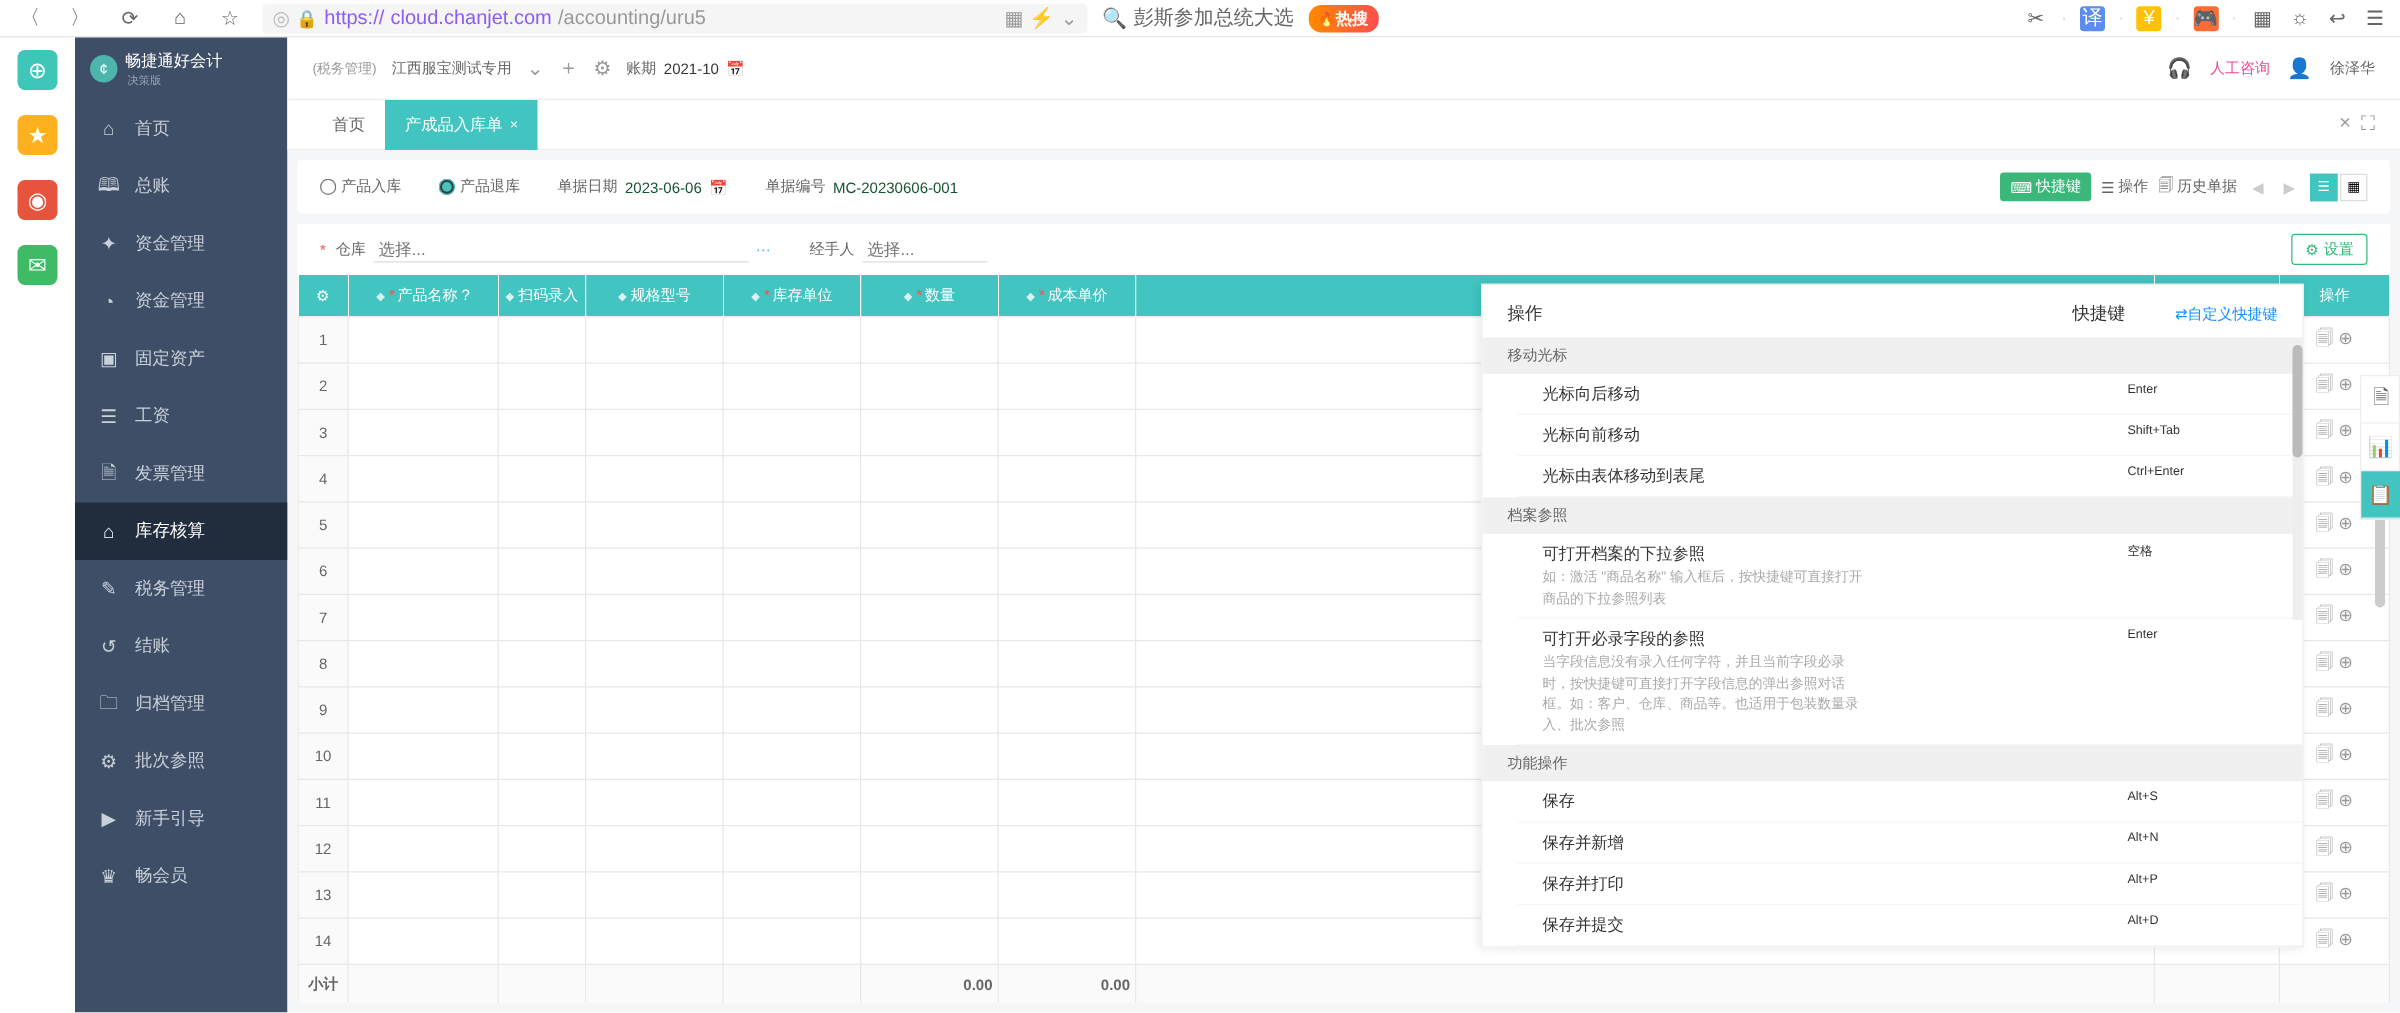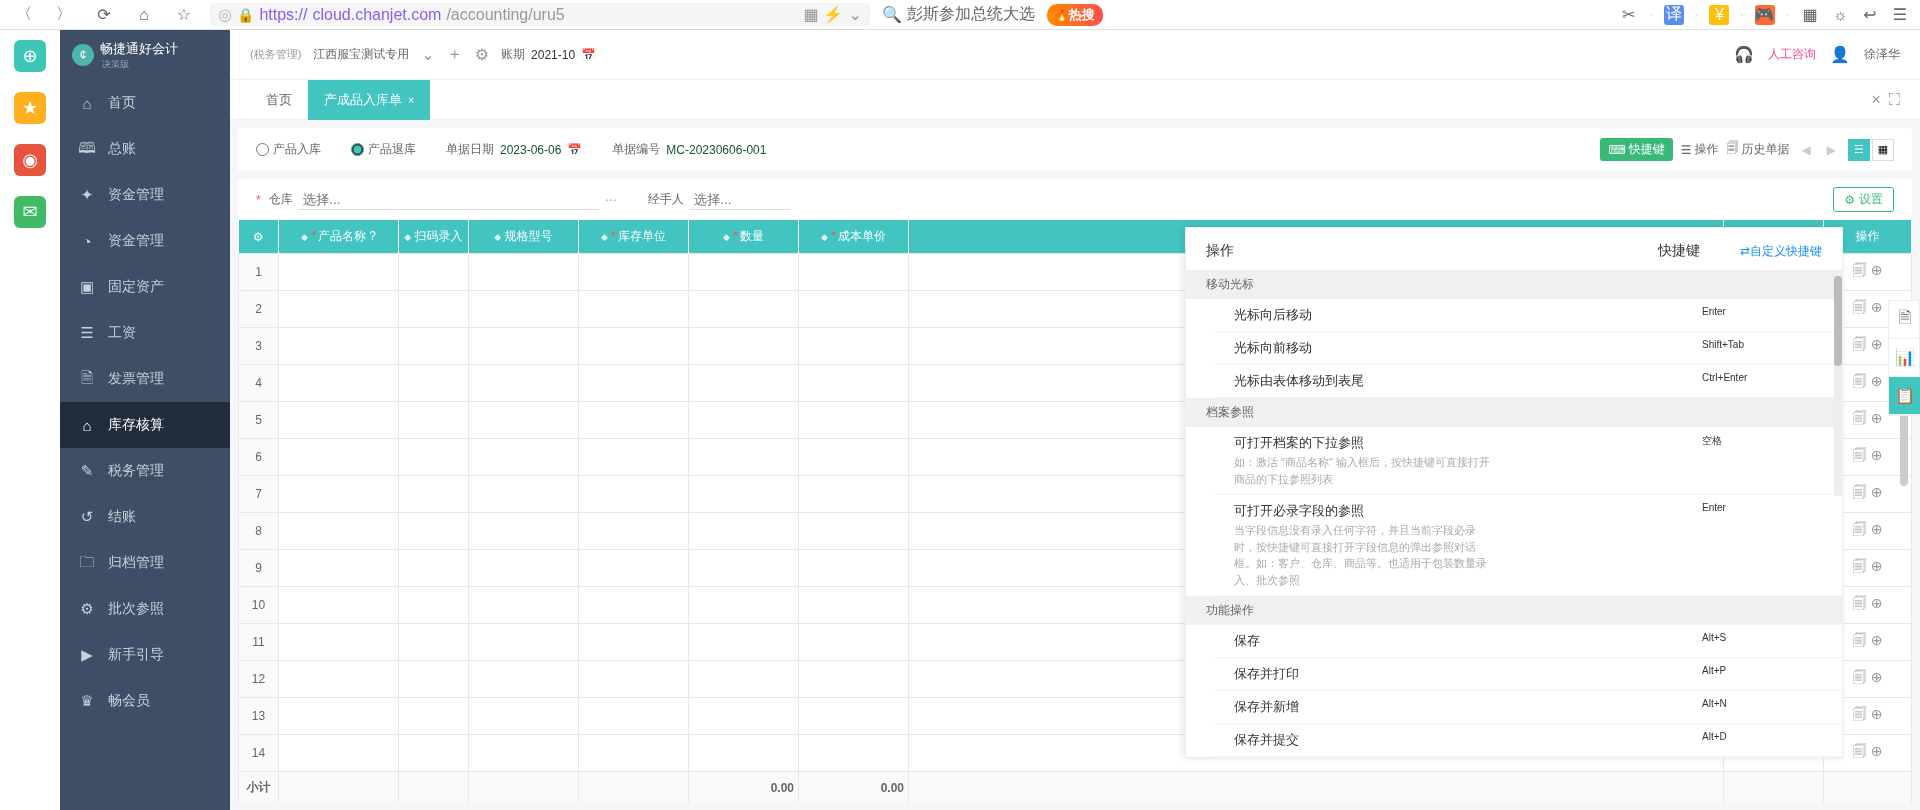--- a/index.html
+++ b/index.html
@@ -551,26 +551,26 @@
           <div class="sp-row">
             <div class="desc">可打开必录字段的参照<div class="sub-desc">当字段信息没有录入任何字符，并且当前字段必录时，按快捷键可直接打开字段信息的弹出参照对话框。如：客户、仓库、商品等。也适用于包装数量录入、批次参照</div></div>
             <div class="key">Enter</div>
           </div>
           <div class="sp-section">功能操作</div>
           <div class="sp-row">
             <div class="desc">保存</div>
             <div class="key">Alt+S</div>
           </div>
           <div class="sp-row">
+            <div class="desc">保存并新增</div>
+            <div class="key">Alt+N</div>
+          </div>
+          <div class="sp-row">
             <div class="desc">保存并打印</div>
             <div class="key">Alt+P</div>
-          </div>
-          <div class="sp-row">
-            <div class="desc">保存并新增</div>
-            <div class="key">Alt+N</div>
           </div>
           <div class="sp-row">
             <div class="desc">保存并提交</div>
             <div class="key">Alt+D</div>
           </div>
         </div>
       <div class="sp-scroll">
           <div class="thumb"></div>
         </div>
     </div>

